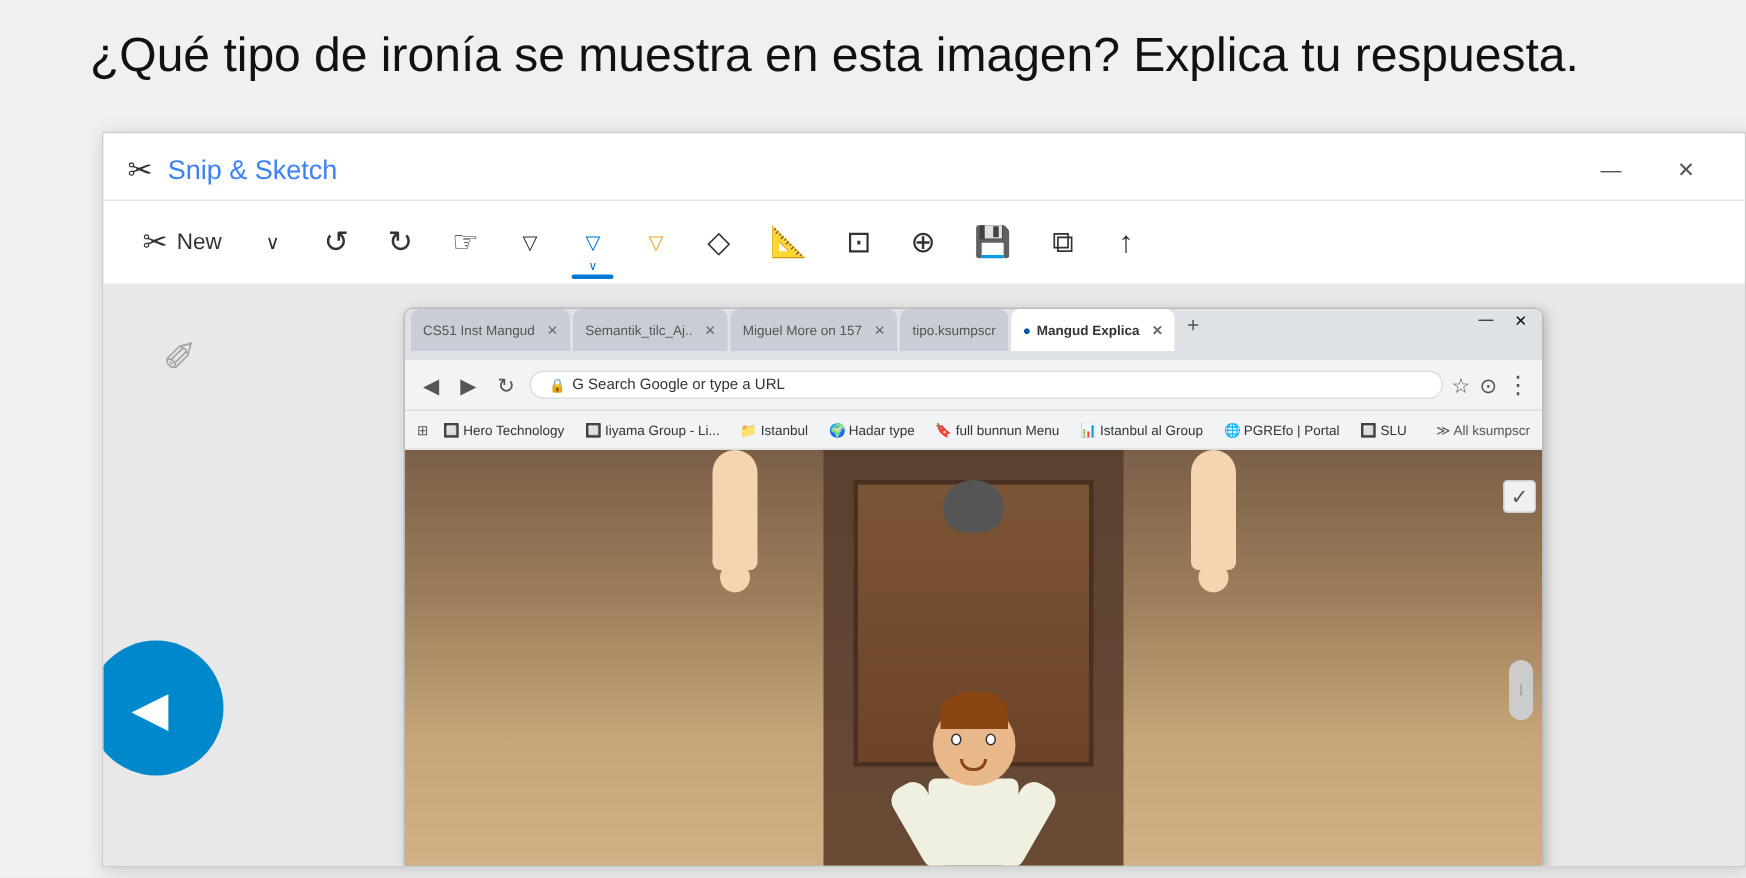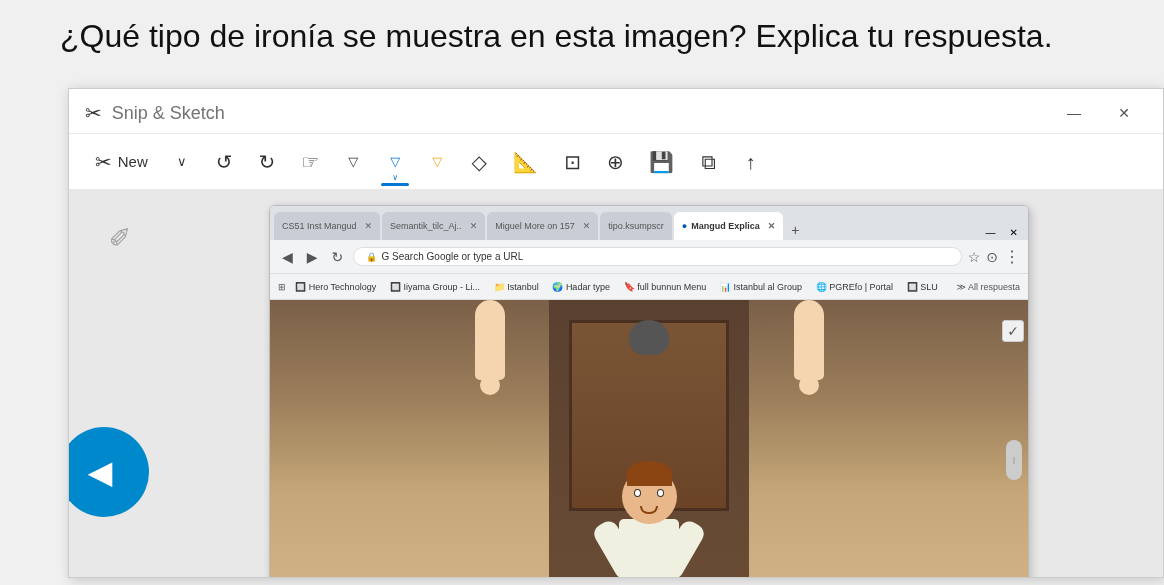--- a/index.html
+++ b/index.html
@@ -55,21 +55,21 @@
       gap: 10px;
     }
 
     .title-icon {
       font-size: 20px;
       color: #333;
     }
 
     .title-text {
       font-size: 18px;
-      color: #737373;
+      color: #3b82f6;
       font-weight: 400;
     }
 
     .title-bar-right {
       display: flex;
       align-items: center;
       gap: 4px;
     }
 
     .win-btn {
@@ -191,21 +191,21 @@
       background: #fff;
       border: 1px solid #bbb;
       border-radius: 6px;
       overflow: hidden;
       box-shadow: 2px 2px 8px rgba(0,0,0,0.2);
     }
 
     
     .browser-tabs {
       display: flex;
-      align-items: flex-end;
+      align-items: flex-start;
       background: #dee1e6;
       height: 34px;
       padding: 0 4px;
       gap: 2px;
       font-size: 9px;
     }
 
     .browser-tab {
       display: flex;
       align-items: center;
@@ -669,21 +669,21 @@
         </div>
         <div class="bookmark-item">
           <span>🌐</span>
           <span>PGREfo | Portal</span>
         </div>
         <div class="bookmark-item">
           <span>🔲</span>
           <span>SLU</span>
         </div>
         <div style="flex:1;"></div>
-        <span style="font-size:9px;color:#555;cursor:pointer;">≫ All respuesta</span>
+        <span style="font-size:9px;color:#555;cursor:pointer;">≫ All ksumpscr</span>
       </div>
 
       <div class="browser-content">
         <div class="movie-scene">
 
           <div class="door-frame"></div>
           <div class="door-panel"></div>
 
           <div class="hands-container">
             <div class="hand"></div>

